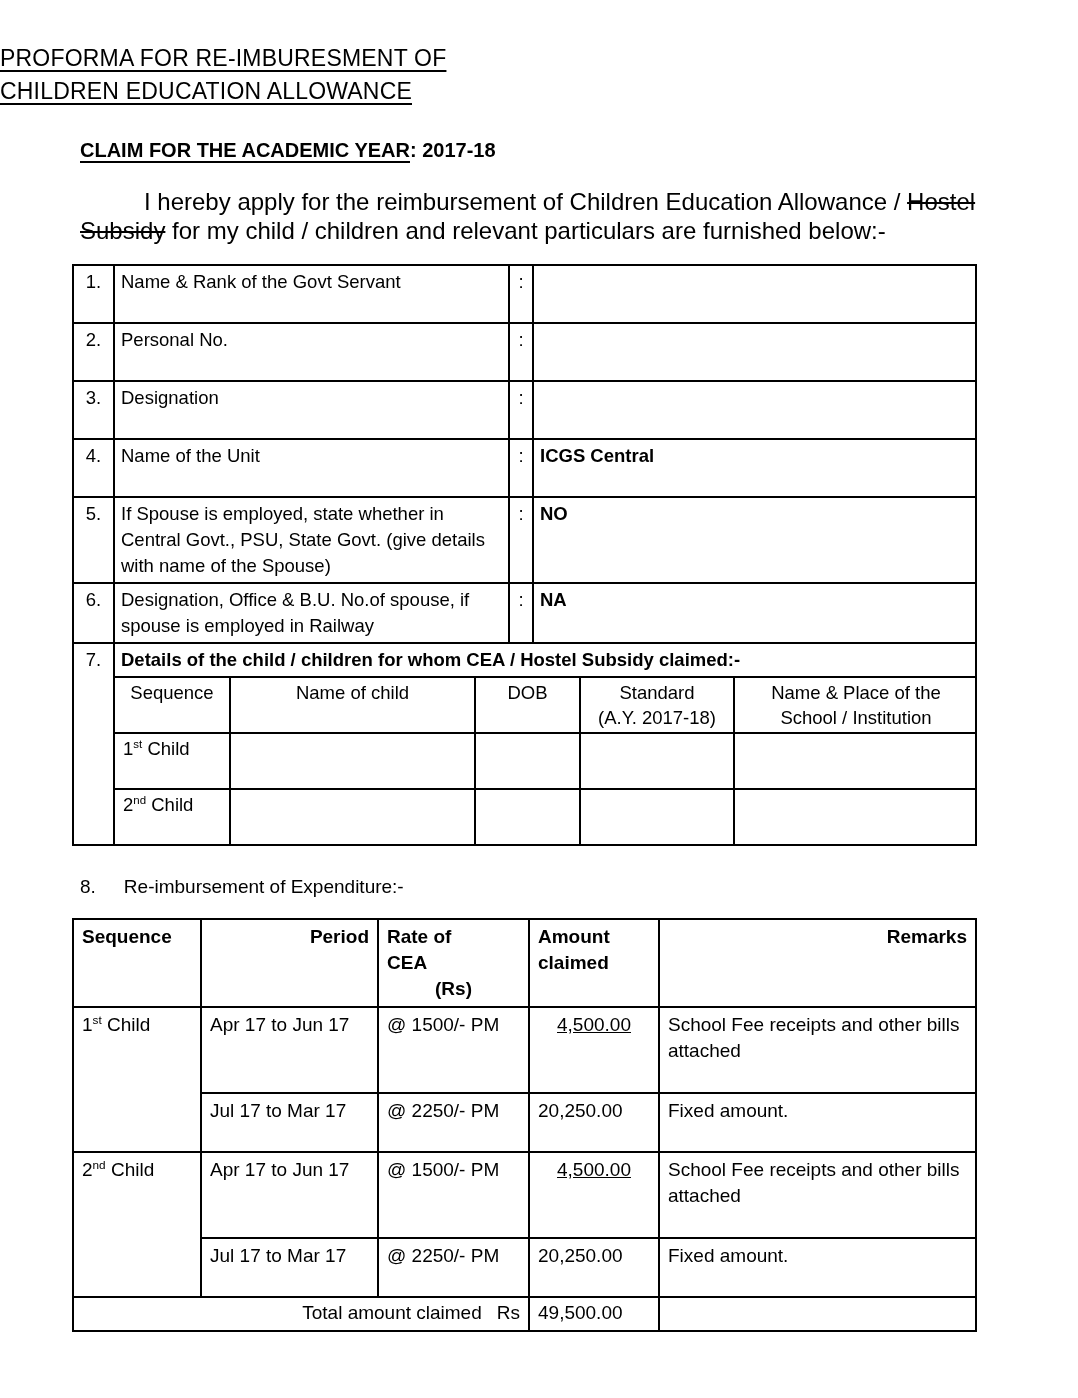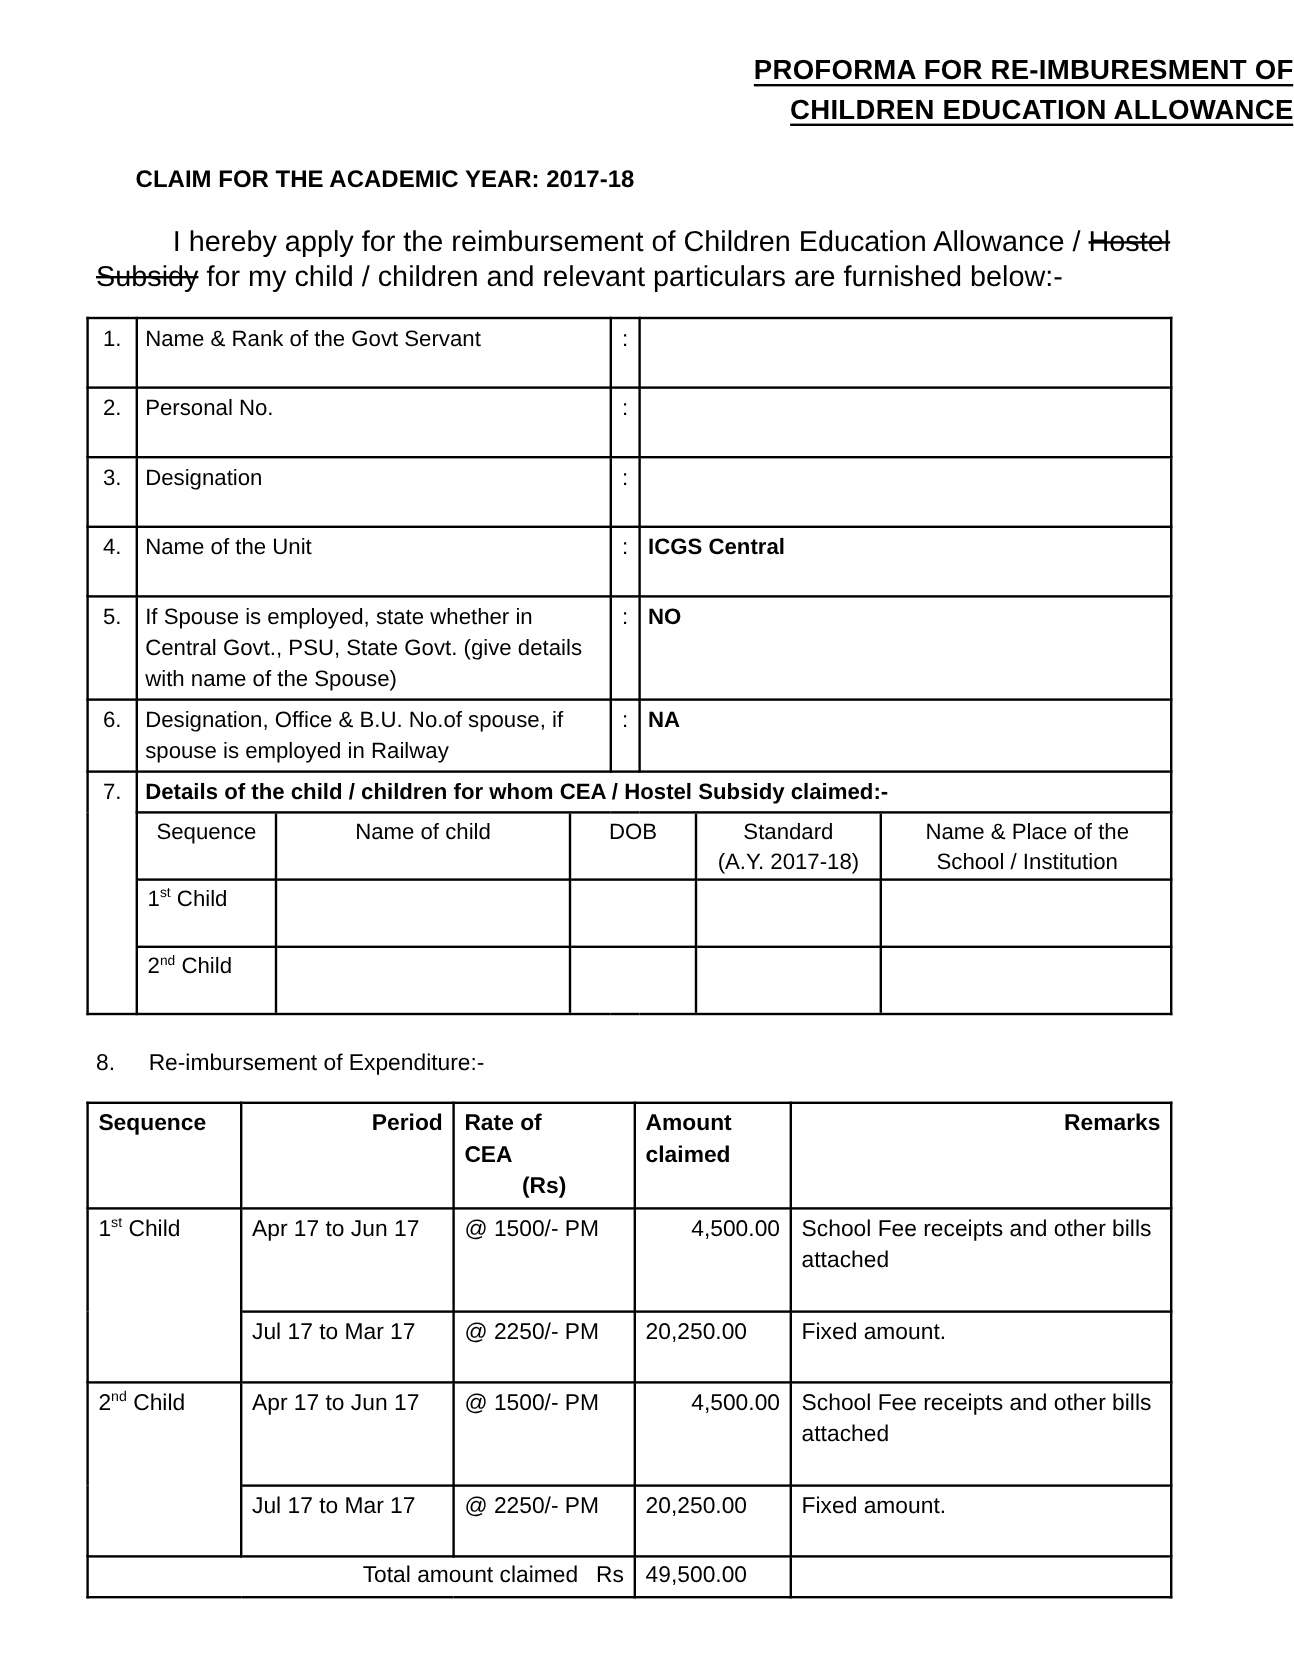--- a/index.html
+++ b/index.html
@@ -2,24 +2,24 @@
 <html><head>
 <meta charset="utf-8">
 <style>
   html, body { margin:0; padding:0; background:#ffffff; }
   .sheet {
     width:1078px; height:1398px; background:#ffffff; color:#000;
     font-family:"Liberation Sans", "DejaVu Sans", sans-serif;
     overflow:hidden; position:relative;
   }
   
-  .doc-title { padding-top:42px; text-align:right; font-weight:bold; font-size:23px; line-height:33px; letter-spacing:0.2px; }
+  .doc-title { padding-top:42px; text-align:left; font-weight:normal; font-size:23px; line-height:33px; letter-spacing:0.2px; }
   .doc-title div { text-decoration:underline; text-decoration-thickness:2px; text-underline-offset:4px; }
   .claim-line { margin:31px 0 0 80px; font-size:20px; font-weight:bold; }
-  .claim-line .u { text-decoration-thickness:2px; text-underline-offset:4px;margin-left:33px; }
+  .claim-line .u { text-decoration:underline; text-decoration-thickness:2px; text-underline-offset:4px; }
   .intro { margin:25px 73px 0 80px; font-size:24px; line-height:29px; text-indent:64px; }
   .intro s { text-decoration:line-through; text-decoration-thickness:2px; }
   .sec8 { margin:30px 0 0 80px; font-size:19px; }
   .sec8 .sec8-text { margin-left:28px; }
   sup { font-size:62%; vertical-align:super; line-height:0; }
   .b { font-weight:bold; }
   
   table { border-collapse:collapse; table-layout:fixed; }
   .t1 { margin:19px 0 0 72px; width:903px; font-size:18.5px; }
   .t1 td { border:2px solid #000; vertical-align:top; padding:3px 6px; line-height:26px; }
@@ -42,21 +42,21 @@
   .inner td.seq { text-align:left; padding-left:8px; }
   .ord-word { margin-left:0.28em;margin-top:48px; }
   
   .t2 { margin:20px 0 0 72px; width:903px; font-size:19px; }
   .t2 td { border:2px solid #000; vertical-align:top; padding:4px 8px; line-height:26px; }
   .t2 tr.hdr td { height:78px; font-weight:bold; }
   .t2 .h-period, .t2 .h-remarks { text-align:right; }
   .t2 .rs-line { text-align:center; }
   .t2 tr.r-a td { height:76px; }
   .t2 tr.r-b td { height:49px; }
-  .t2 td.amt-r { text-align:right; }
+  .t2 td.amt-r { text-align:center;text-decoration:underline; }
   .t2 td.amt-l { text-align:left; }
   .t2 tr.total td { height:28px; padding-top:2px; padding-bottom:2px; font-weight:normal; }
   .t2 td.total-label { text-align:right; padding-right:8px; }
   .t2 .cur { margin-left:15px; }
 </style>
 </head>
 <body>
 
 <div class="sheet">
 

